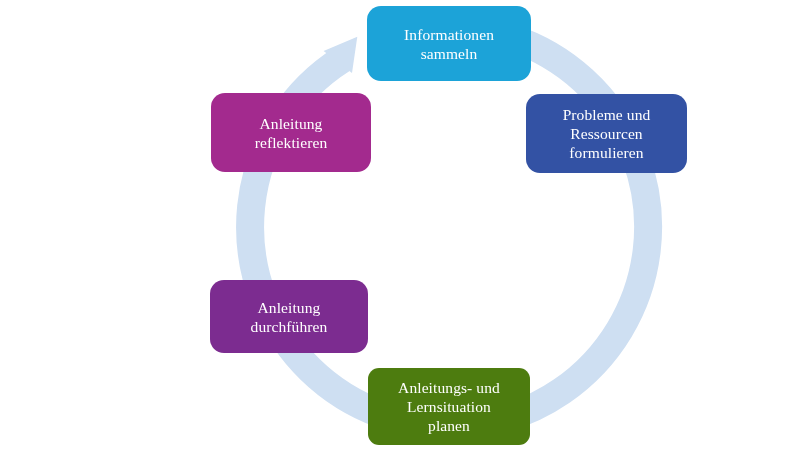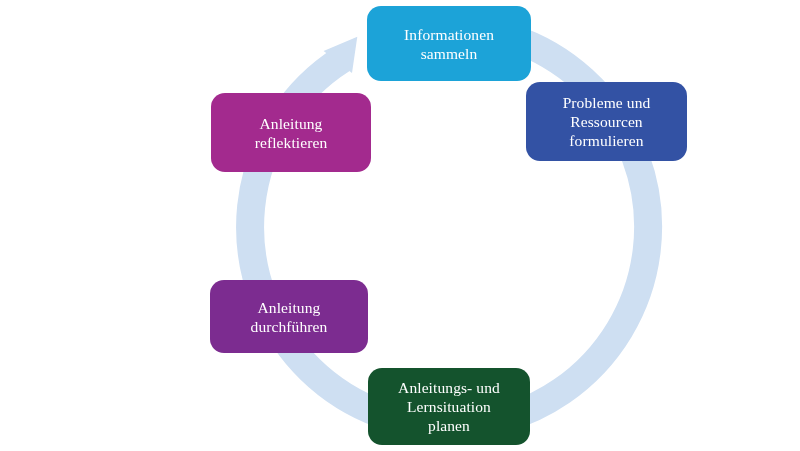--- a/index.html
+++ b/index.html
@@ -24,21 +24,21 @@
     align-items: center;
     justify-content: center;
     text-align: center;
     color: #ffffff;
     font-size: 15.5px;
     line-height: 19px;
     white-space: pre-line;
     letter-spacing: 0.1px;
   }
   .box-1 { left: 319px; top: 6px;   width: 164px; height: 75px; }
-  .box-2 { left: 478px; top: 82px;  width: 161px; height: 79px; }
+  .box-2 { left: 478px; top: 94px;  width: 161px; height: 79px; }
   .box-3 { left: 482px; top: 280px; width: 157px; height: 75px; }
   .box-4 { left: 320px; top: 368px; width: 162px; height: 77px; }
   .box-5 { left: 162px; top: 280px; width: 158px; height: 73px; }
   .box-6 { left: 163px; top: 93px;  width: 160px; height: 79px; }
 </style>
 </head>
 <body>
 
 <div class="stage">
 
@@ -48,21 +48,21 @@
   </svg>
 
   <div class="cycle-box box-1" style="background-color: rgb(28, 163, 216);">Informationen
 sammeln</div>
 
   <div class="cycle-box box-2" style="background-color: rgb(51, 82, 164);">Probleme und
 Ressourcen
 formulieren</div>
 
 
-  <div class="cycle-box box-4" style="background-color: #14532d;">Anleitungs- und
+  <div class="cycle-box box-4" style="background-color: #4d7c0f; border-radius: 11px;">Anleitungs- und
 Lernsituation
 planen</div>
 
   <div class="cycle-box box-5" style="background-color: rgb(124, 44, 144);">Anleitung
 durchführen</div>
 
   <div class="cycle-box box-6" style="background-color: rgb(163, 42, 142);">Anleitung
 reflektieren</div>
 
 </div>

